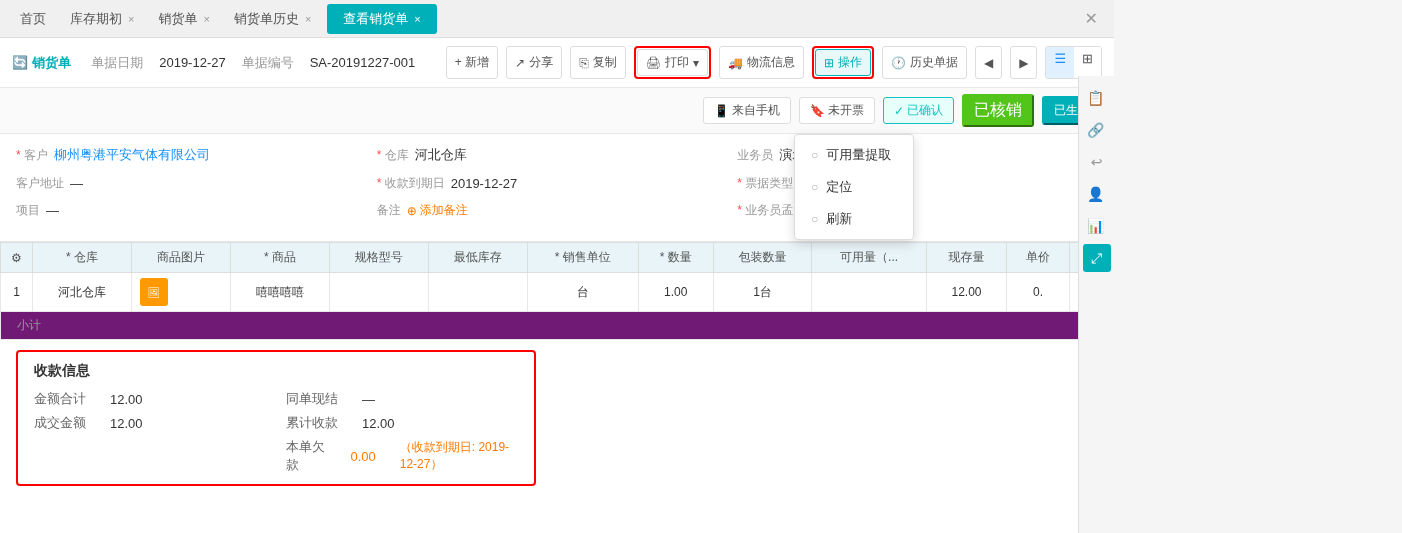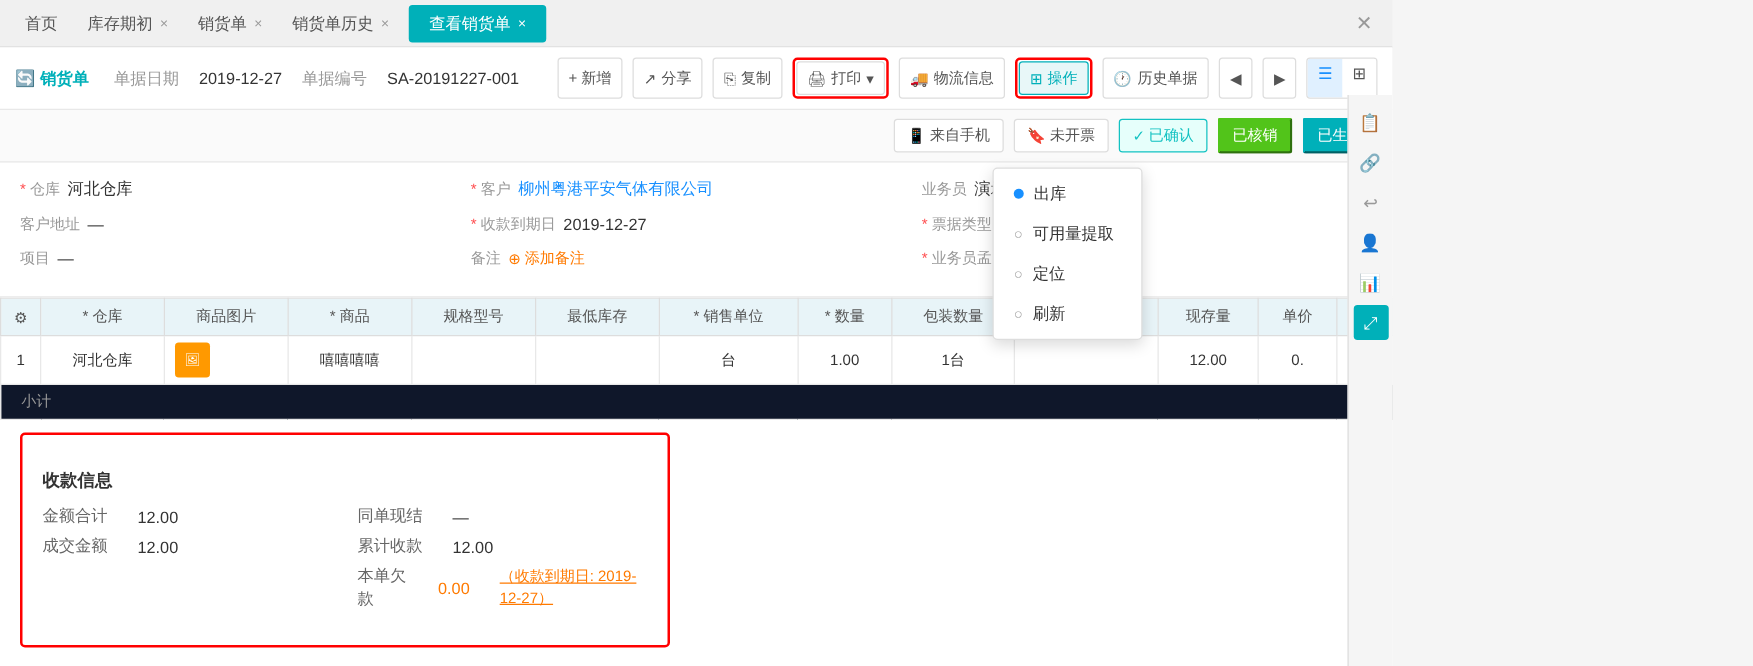--- a/index.html
+++ b/index.html
@@ -19,21 +19,21 @@
 
     
     .doc-header { display: flex; align-items: center; padding: 8px 12px; border-bottom: 1px solid #e8e8e8; background: #fff; }
     .doc-title { display: flex; align-items: center; color: #00b0b9; font-size: 13px; font-weight: bold; margin-right: 20px; }
     .doc-title-icon { margin-right: 4px; }
     .doc-meta { display: flex; align-items: center; gap: 16px; color: #666; font-size: 13px; flex: 1; }
     .doc-meta span { color: #333; }
     .doc-actions { display: flex; gap: 8px; }
     .action-btn { display: flex; align-items: center; gap: 4px; padding: 4px 8px; border: 1px solid #ddd; border-radius: 3px; cursor: pointer; color: #555; font-size: 12px; background: #fff; }
     .action-btn.active-op { background: #e8f7f8; border-color: #00b0b9; color: #00b0b9; }
-    .btn-green { background: #52c41a; color: #fff; border-color: #52c41a; border-radius: 3px; padding: 4px 10px; font-size: 12px; cursor: pointer; }
+    .btn-green { background: #52c41a; color: #fff; border-color: #52c41a; border-radius: 3px; padding: 4px 10px; font-size: 16px; cursor: pointer; }
     .btn-teal { background: #00b0b9; color: #fff; border-color: #00b0b9; border-radius: 3px; padding: 4px 10px; font-size: 12px; cursor: pointer; }
     .view-toggle { display: flex; border: 1px solid #ddd; border-radius: 3px; overflow: hidden; }
     .view-toggle-btn { padding: 4px 8px; cursor: pointer; background: #fff; color: #555; border: none; }
     .view-toggle-btn.active { background: #e0f0ff; color: #1890ff; }
 
     
     .toolbar-row { display: flex; align-items: center; justify-content: flex-end; padding: 6px 12px; border-bottom: 1px solid #e8e8e8; background: #fafafa; gap: 8px; }
     .toolbar-btn { display: flex; align-items: center; gap: 3px; padding: 4px 10px; border: 1px solid #ddd; border-radius: 3px; cursor: pointer; font-size: 12px; color: #555; background: #fff; }
     .toolbar-btn.teal { background: #e6fffb; border-color: #13c2c2; color: #13c2c2; }
 
@@ -44,25 +44,25 @@
     .form-label { color: #999; font-size: 12px; margin-right: 6px; white-space: nowrap; }
     .form-label.required::before { content: '* '; color: #ff4d4f; }
     .form-value { color: #333; font-size: 13px; }
     .form-value.link { color: #1890ff; cursor: pointer; }
     .add-note { color: #ff7a00; cursor: pointer; font-size: 12px; display: flex; align-items: center; gap: 3px; }
     table { width: 100%; border-collapse: collapse; font-size: 12px; }
     thead tr { background: #e8f4f8; }
     th { padding: 6px 8px; border: 1px solid #ddd; color: #555; font-weight: normal; text-align: center; white-space: nowrap; }
     td { padding: 5px 8px; border: 1px solid #e8e8e8; text-align: center; }
     tr.data-row td { background: #fff; }
-    tr.subtotal-row td { background: #0f172a; color: #999; }
+    tr.subtotal-row td { background: #701a75; color: #999; }
     .gear-th { width: 32px; }
 
     
-    .receipt-box { border: 2px solid #ff0000; border-radius: 4px; margin: 10px 16px; padding: 28px 16px; background: #fff; max-width: 520px; }
+    .receipt-box { border: 2px solid #ff0000; border-radius: 4px; margin: 10px 16px; padding: 10px 16px; background: #fff; max-width: 520px; }
     .receipt-title { font-weight: bold; margin-bottom: 10px; font-size: 14px; }
     .receipt-grid { display: grid; grid-template-columns: 1fr 1fr; gap: 6px 20px; }
     .receipt-item { display: flex; align-items: center; gap: 24px; }
     .receipt-label { color: #666; font-size: 13px; }
     .receipt-value { color: #333; font-size: 13px; }
     .receipt-value.orange { color: #ff7a00; }
 
     
     .dropdown-menu { position: absolute; top: 96px; right: 200px; background: #fff; border: 1px solid #ddd; border-radius: 4px; box-shadow: 0 4px 12px rgba(0,0,0,0.15); z-index: 100; min-width: 120px; padding: 4px 0; }
     .dropdown-item { display: flex; align-items: center; gap: 8px; padding: 7px 16px; cursor: pointer; font-size: 13px; color: #333; }
@@ -179,26 +179,26 @@
         <span>✓</span>
         <span>已确认</span>
       </button>
       <button class="btn-green">已核销</button>
       <button class="btn-teal">已生效</button>
     </div>
 
     <div class="form-area">
       <div class="form-row">
         <div class="form-field">
+          <span class="form-label required">客户</span>
+          <span class="form-value link">柳州粤港平安气体有限公司</span>
+        </div>
+        <div class="form-field">
           <span class="form-label required">仓库</span>
           <span class="form-value">河北仓库</span>
-        </div>
-        <div class="form-field">
-          <span class="form-label required">客户</span>
-          <span class="form-value link">柳州粤港平安气体有限公司</span>
         </div>
         <div class="form-field">
           <span class="form-label">业务员</span>
           <span class="form-value">演示账号</span>
         </div>
       </div>
       <div class="form-row">
         <div class="form-field">
           <span class="form-label">客户地址</span>
           <span class="form-value">—</span>
@@ -290,30 +290,26 @@
           <span class="receipt-label">成交金额</span>
           <span class="receipt-value">12.00</span>
         </div>
         <div class="receipt-item">
           <span class="receipt-label">累计收款</span>
           <span class="receipt-value">12.00</span>
         </div>
         <div style="grid-column: 2;" class="receipt-item">
           <span class="receipt-label">本单欠款</span>
           <span class="receipt-value orange">0.00</span>
-          <span class="receipt-value orange" style="font-size:12px;text-decoration:underline;">（收款到期日: 2019-12-27）</span>
+          <span class="receipt-value orange" style="font-size:12px;">（收款到期日: 2019-12-27）</span>
         </div>
       </div>
     </div>
 
     <div class="dropdown-menu">
-      <div class="dropdown-item">
-        <span class="dot blue"></span>
-        <span>出库</span>
-      </div>
       <div class="dropdown-item">
         <span style="color:#aaa; font-size:12px;">○</span>
         <span>可用量提取</span>
       </div>
       <div class="dropdown-item">
         <span style="color:#aaa; font-size:12px;">○</span>
         <span>定位</span>
       </div>
       <div class="dropdown-item">
         <span style="color:#aaa; font-size:12px;">○</span>

